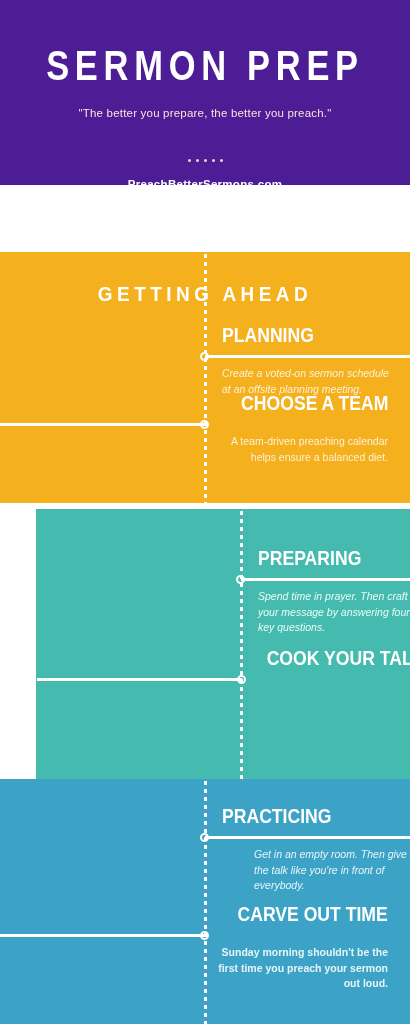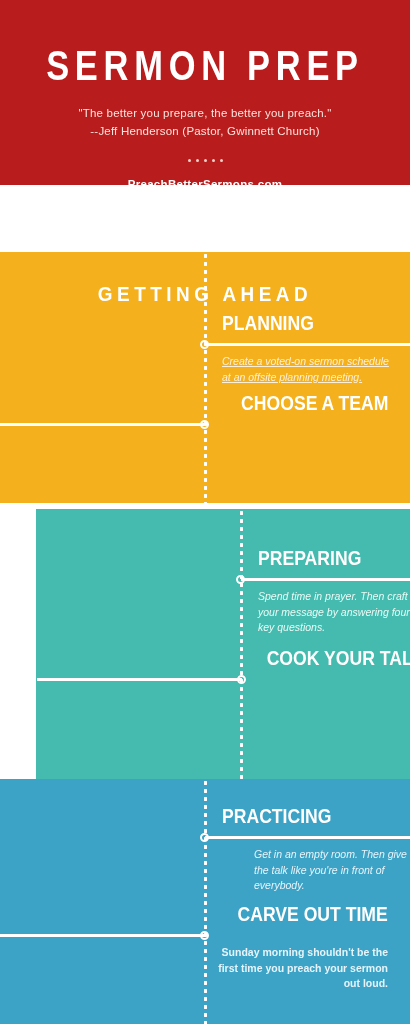--- a/index.html
+++ b/index.html
@@ -12,21 +12,21 @@
   .page {
     position:relative;
     width:410px; height:1024px;
     background:#ffffff;
   }
 
   
   .header {
     position:absolute; left:0; top:0;
     width:410px; height:185px;
-    background:#b91c1c;
+    background:#4c1d95;
     text-align:center;
   }
   .title {
     position:absolute; left:0; top:44px; width:410px;
     color:#ffffff;
     font-family:"Liberation Sans Narrow","Liberation Sans", sans-serif;
     font-weight:bold;
     font-size:42px;
     line-height:44px;
     letter-spacing:7px;
@@ -140,50 +140,50 @@
 </head>
 <body>
 
 <div class="page">
 
   <div class="header">
     <div class="title">SERMON PREP</div>
 
     <div class="quote">
       <span class="q-line">"The better you prepare, the better you preach."</span>
-      <span class="q-line">--Jeff Henderson (Pastor, Gwinnett Church)</span>
     </div>
 
     <div class="dots-sep">
       <i></i>
       <i></i>
       <i></i>
       <i></i>
       <i></i>
     </div>
 
     <div class="site">PreachBetterSermons.com</div>
   </div>
 
   <div class="band yellow">
     <div class="spine"></div>
 
     <div class="band-title">GETTING AHEAD</div>
 
-    <div class="entry right" style="left:0; top:60px; width:410px; height:110px;">
+    <div class="entry right" style="left:0; top:72px; width:410px; height:110px;">
       <h3 style="top:0;">PLANNING</h3>
       <div class="rule" style="top:31px;"></div>
       <div class="node" style="top:28px;"></div>
-      <p style="top:42px;text-decoration:underline;">Create a voted-on sermon schedule at an offsite planning meeting.</p>
+      <p style="top:42px;">Create a voted-on sermon schedule at an offsite planning meeting.</p>
     </div>
 
     <div class="entry left" style="left:0; top:140px; width:410px; height:110px;">
       <h3 style="top:0;">CHOOSE A TEAM</h3>
       <div class="rule" style="top:31px;"></div>
       <div class="node" style="top:28px;"></div>
+      <p style="top:42px;">A team-driven preaching calendar helps ensure a balanced diet.</p>
     </div>
   </div>
 
   <div class="band teal">
     <div class="spine"></div>
 
     <div class="entry right" style="left:0; top:38px; width:410px; height:110px;">
       <h3 style="top:0;">PREPARING</h3>
       <div class="rule" style="top:31px;"></div>
       <div class="node" style="top:28px;"></div>

